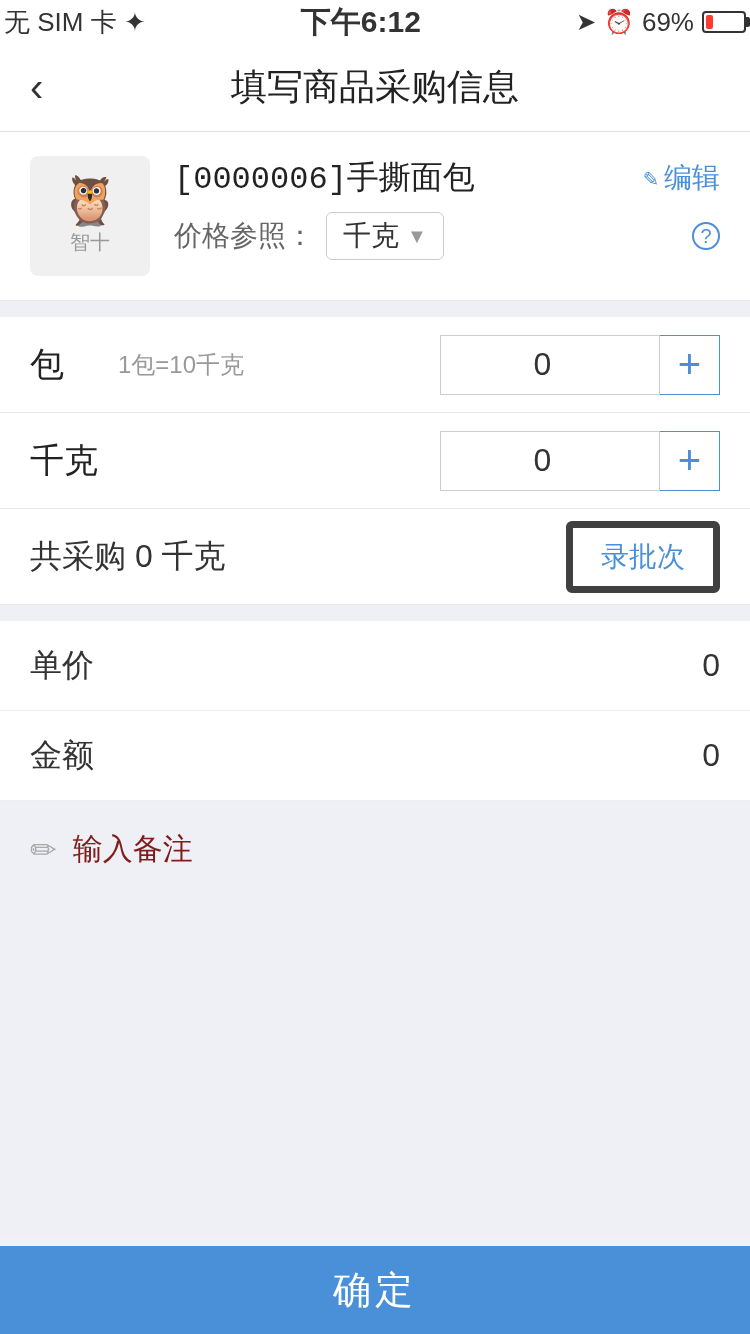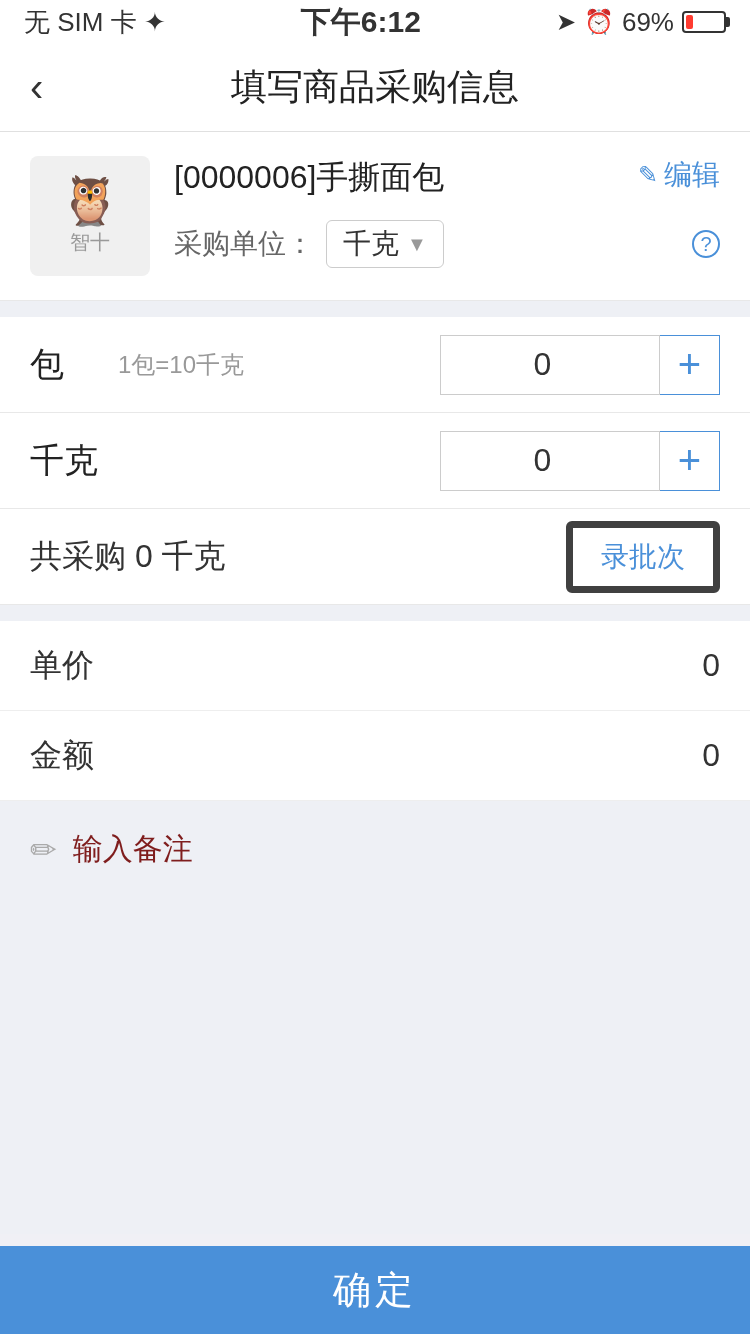--- a/index.html
+++ b/index.html
@@ -13,21 +13,21 @@
       font-size: 32px;
     }
 
     
     .status-bar {
       height: 44px;
       background: #fff;
       display: flex;
       align-items: center;
       justify-content: space-between;
-      padding: 0 24px;
+      padding: 0 4px;
       font-size: 28px;
       gap: 24px;
     }
     .status-left {
       display: flex;
       align-items: center;
       gap: 10px;
       font-size: 26px;
     }
     .status-center {
@@ -128,22 +128,23 @@
       font-size: 20px;
       color: #999;
       margin-top: 4px;
     }
     .product-info {
       flex: 1;
     }
     .product-name-row {
       display: flex;
       justify-content: space-between;
-      align-items: flex-start;
-      margin-bottom: 20px;
+      align-items: center;
+      margin-bottom: 12px;
+      font-family: Liberation Mono, monospace;
     }
     .product-name {
       font-size: 32px;
       color: #222;
       font-weight: 500;
     }
     .edit-btn {
       color: #4a90d9;
       font-size: 28px;
       display: flex;
@@ -387,21 +388,21 @@
     <div class="product-info">
       <div class="product-name-row">
         <span class="product-name">[0000006]手撕面包</span>
         <span class="edit-btn">
           <span class="edit-icon-small">✎</span>
           <span>编辑</span>
         </span>
       </div>
       <div class="unit-row">
         <div style="display:flex;align-items:center;gap:12px;">
-          <span class="unit-label">采购单位：</span>
+          <span class="unit-label">价格参照：</span>
           <div class="unit-select">
             <span>千克</span>
             <span class="unit-select-arrow">▼</span>
           </div>
         </div>
         <div class="price-ref">
           <div class="price-ref-icon">?</div>
         </div>
       </div>
     </div>

